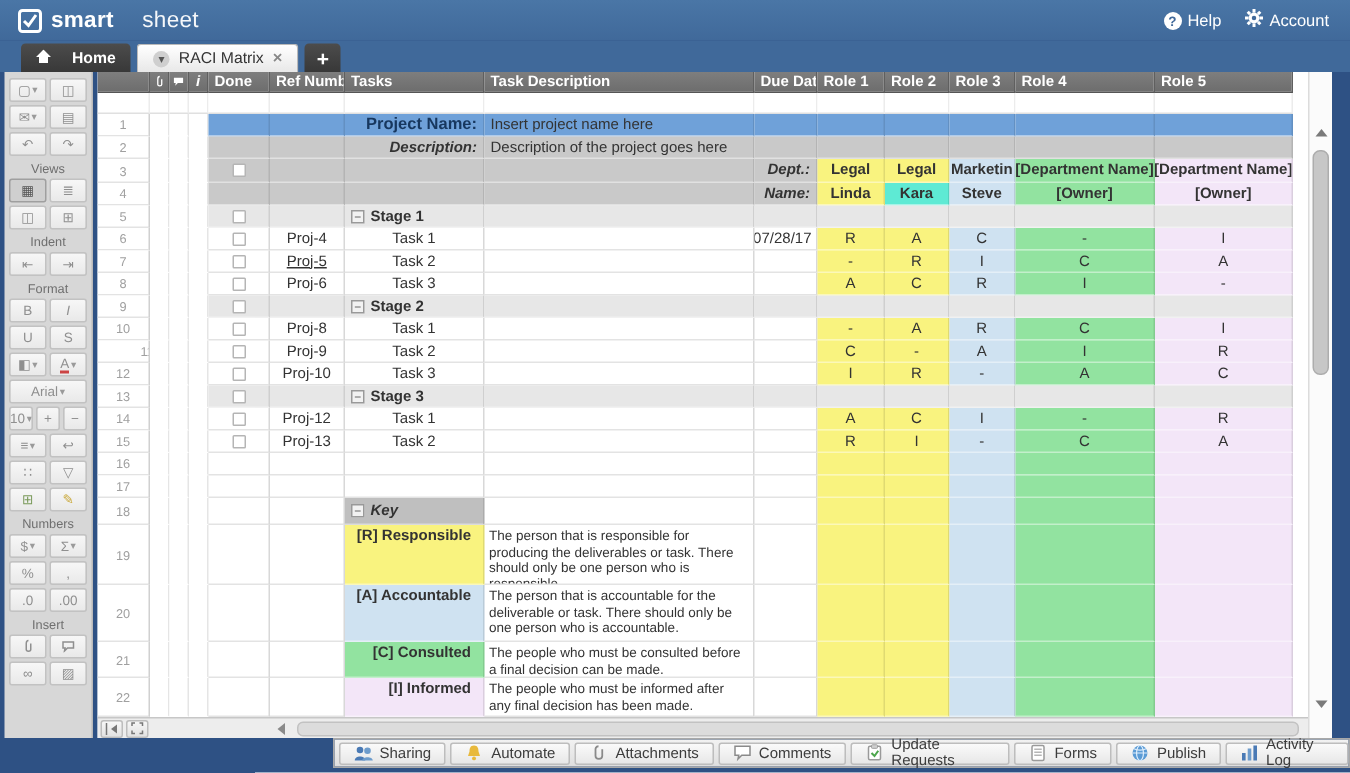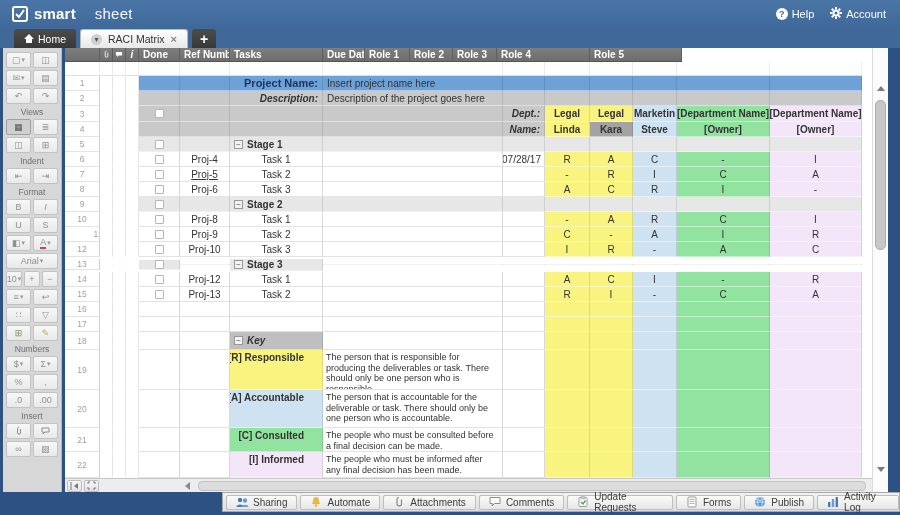--- a/index.html
+++ b/index.html
@@ -18,21 +18,21 @@
   .searchwrap input { width:150px; height:17px; background:#3d6392; border:1px solid #335685; border-top-color:#2c4c77; border-radius:2px; color:#c6d2e4; font-size:10px; padding:0 18px 0 6px; outline:none; font-family:"Liberation Sans",sans-serif; }
   .searchwrap input::placeholder { color:#b5c3da; }
   .search-mag { position:absolute; right:4px; top:3px; }
   .topbar-right { margin-left:auto; display:flex; align-items:center; gap:16px; margin-right:14px; color:#fff; font-size:11px; }
   .tb-link { display:flex; align-items:center; gap:4px; cursor:pointer; }
   .help-circle { width:12px; height:12px; border-radius:50%; background:#fff; color:#40699a; font-size:9px; font-weight:700; text-align:center; line-height:12px; }
 
   
   .tabbar { position:absolute; left:0; top:27px; width:900px; height:21px; background:#40699a; display:flex; align-items:flex-end; }
   .tab { height:19px; display:flex; align-items:center; border-radius:3px 3px 0 0; font-size:10.5px; padding:0 10px; cursor:pointer; }
-  .tab.dark { background:linear-gradient(#4c4c4c,#383838); color:#fff; margin-left:14px; font-weight:400; gap:4px; }
+  .tab.dark { background:linear-gradient(#4c4c4c,#383838); color:#fff; margin-left:14px; font-weight:700; gap:14px; }
   .tab.light { background:linear-gradient(#ffffff,#e8e8e8); color:#333; margin-left:4px; gap:6px; border:1px solid #b9b9b9; border-bottom:none; }
   .tab.add { background:linear-gradient(#4c4c4c,#383838); color:#fff; margin-left:4px; font-size:14px; font-weight:700; padding:0 8px; }
   .tab-menu-circle { width:11px; height:11px; border-radius:50%; background:#cfcfcf; color:#555; font-size:8px; line-height:11px; text-align:center; }
   .tab-close { color:#888; font-size:11px; font-weight:700; }
 
   
   .main { position:absolute; left:0; top:48px; width:900px; height:444px; display:flex; }
   .edge { background:#2e5184; }
   .edge.l { width:3px; } .edge.m { width:3px; } .edge.r { width:12px; }
 
@@ -57,21 +57,21 @@
   .blank .c { height:14px; border-bottom:1px solid #e0e0e0; border-right:1px solid #ececec; background:#fff; }
   .rownum { justify-content:center; color:#a0a0a0; font-size:8.5px; background:#fff; border-right:1px solid #d0d0d0 !important; }
   .cbox { width:9px; height:9px; background:#fff; border:1px solid #b5b5b5; border-radius:1px; margin:0 auto; }
   .minusbox { display:inline-block; width:9px; height:9px; border:1px solid #999; background:#f2f2f2; color:#555; font-size:8px; line-height:7px; text-align:center; margin-right:4px; flex:none; }
   .lbl-right { justify-content:flex-end; padding-right:4px; font-weight:700; }
   .ital { font-style:italic; }
   .cent { justify-content:center; }
   .rt { justify-content:flex-end; padding-right:3px; }
   .lf { padding-left:4px; }
   .wrapcell { white-space:normal; line-height:10.5px; font-size:9px; align-items:flex-start; padding:2px 3px; }
-  .keylabel { font-weight:700; justify-content:flex-end; padding-right:18px; align-items:flex-start; padding-top:2px; }
+  .keylabel { font-weight:700; justify-content:flex-end; padding-right:8px; align-items:flex-start; padding-top:2px; }
 
   
   .vscroll { width:16px; background:#fbfbfb; border-left:1px solid #dcdcdc; position:relative; }
   .vthumb { position:absolute; left:2px; width:11px; top:52px; height:150px; background:#c7c7c7; border:1px solid #adadad; border-radius:5px; }
   .varrow { position:absolute; left:4px; width:0; height:0; border-left:4px solid transparent; border-right:4px solid transparent; }
   .varrow.up { top:38px; border-bottom:5px solid #7a7a7a; }
   .varrow.down { bottom:20px; border-top:5px solid #7a7a7a; }
   .hscroll { position:absolute; left:0; bottom:0; width:807px; height:14px; background:#ededed; border-top:1px solid #c7c7c7; display:flex; align-items:center; }
   .corner-btn { width:15px; height:12px; background:linear-gradient(#f7f7f7,#e2e2e2); border:1px solid #bdbdbd; border-radius:2px; margin-left:2px; color:#777; font-size:8px; display:flex; align-items:center; justify-content:center; }
   .harrow { width:0; height:0; border-top:4px solid transparent; border-bottom:4px solid transparent; border-right:5px solid #8a8a8a; margin-left:86px; }
@@ -328,20 +328,21 @@
             </div>
             <div class="c cent" style="width: 13px;">
               <svg width="8" height="7" viewBox="0 0 9 8">
                 <path d="M1 1 H8 V5 H4 L2 7 L2.4 5 H1 Z" fill="#fff"></path>
               </svg>
             </div>
             <div class="c cent ital" style="width: 13px;">i</div>
             <div class="c" style="width: 41px;">Done</div>
             <div class="c" style="width: 50px;">Ref Number</div>
             <div class="c" style="width: 93px;">Tasks</div>
+            <div class="c" style="width: 180px;">Task Description</div>
             <div class="c" style="width: 42px;">Due Date</div>
             <div class="c" style="width: 45px;">Role 1</div>
             <div class="c" style="width: 43px;">Role 2</div>
             <div class="c" style="width: 44px;">Role 3</div>
             <div class="c" style="width: 93px;">Role 4</div>
             <div class="c" style="width: 92px;">Role 5</div>
           </div>
           <div class="row blank" style="height: 14px;">
             <div class="c" style="width: 35px;"></div>
             <div class="c" style="width: 13px;"></div>
@@ -412,21 +413,21 @@
             <div class="c rownum" style="width: 35px;">4</div>
             <div class="c" style="width: 13px; background: rgb(255, 255, 255); border-bottom-color: rgba(255, 255, 255, 0.45); border-right-color: rgba(0, 0, 0, 0.1);"></div>
             <div class="c" style="width: 13px; background: rgb(255, 255, 255); border-bottom-color: rgba(255, 255, 255, 0.45); border-right-color: rgba(0, 0, 0, 0.1);"></div>
             <div class="c" style="width: 13px; background: rgb(255, 255, 255); border-bottom-color: rgba(255, 255, 255, 0.45); border-right-color: rgba(0, 0, 0, 0.1);"></div>
             <div class="c cent" style="width: 41px; background: rgb(201, 201, 201); border-bottom-color: rgba(255, 255, 255, 0.45); border-right-color: rgba(0, 0, 0, 0.1);"></div>
             <div class="c" style="width: 50px; background: rgb(201, 201, 201); border-bottom-color: rgba(255, 255, 255, 0.45); border-right-color: rgba(0, 0, 0, 0.1);"></div>
             <div class="c" style="width: 93px; background: rgb(201, 201, 201); border-bottom-color: rgba(255, 255, 255, 0.45); border-right-color: rgba(0, 0, 0, 0.1);"></div>
             <div class="c" style="width: 180px; background: rgb(201, 201, 201); border-bottom-color: rgba(255, 255, 255, 0.45); border-right-color: rgba(0, 0, 0, 0.1);"></div>
             <div class="c lbl-right ital" style="width: 42px; background: rgb(201, 201, 201); border-bottom-color: rgba(255, 255, 255, 0.45); border-right-color: rgba(0, 0, 0, 0.1);">Name:</div>
             <div class="c cent" style="width: 45px; background: rgb(249, 243, 127); border-bottom-color: rgba(255, 255, 255, 0.45); border-right-color: rgba(0, 0, 0, 0.1); font-weight: 700;">Linda</div>
-            <div class="c cent" style="width: 43px; background: #a3a3a3; border-bottom-color: rgba(255, 255, 255, 0.45); border-right-color: rgba(0, 0, 0, 0.1); font-weight: 700;">Kara</div>
+            <div class="c cent" style="width: 43px; background: #5eead4; border-bottom-color: rgba(255, 255, 255, 0.45); border-right-color: rgba(0, 0, 0, 0.1); font-weight: 700;">Kara</div>
             <div class="c cent" style="width: 44px; background: rgb(207, 226, 241); border-bottom-color: rgba(255, 255, 255, 0.45); border-right-color: rgba(0, 0, 0, 0.1); font-weight: 700;">Steve</div>
             <div class="c cent" style="width: 93px; background: rgb(146, 227, 160); border-bottom-color: rgba(255, 255, 255, 0.45); border-right-color: rgba(0, 0, 0, 0.1); font-weight: 700;">[Owner]</div>
             <div class="c cent" style="width: 92px; background: rgb(243, 230, 248); border-bottom-color: rgba(255, 255, 255, 0.45); border-right-color: rgba(0, 0, 0, 0.1); font-weight: 700;">[Owner]</div>
           </div>
           <div class="row" style="height: 15px;">
             <div class="c rownum" style="width: 35px;">5</div>
             <div class="c" style="width: 13px; background: rgb(255, 255, 255); border-bottom-color: rgba(255, 255, 255, 0.45); border-right-color: rgba(0, 0, 0, 0.1);"></div>
             <div class="c" style="width: 13px; background: rgb(255, 255, 255); border-bottom-color: rgba(255, 255, 255, 0.45); border-right-color: rgba(0, 0, 0, 0.1);"></div>
             <div class="c" style="width: 13px; background: rgb(255, 255, 255); border-bottom-color: rgba(255, 255, 255, 0.45); border-right-color: rgba(0, 0, 0, 0.1);"></div>
             <div class="c cent" style="width: 41px; background: rgb(231, 231, 231); border-bottom-color: rgba(255, 255, 255, 0.45); border-right-color: rgba(0, 0, 0, 0.1);">
@@ -567,21 +568,21 @@
             <div class="c cent" style="width: 50px;">Proj-10</div>
             <div class="c cent" style="width: 93px;">Task 3</div>
             <div class="c" style="width: 180px;"></div>
             <div class="c rt" style="width: 42px;"></div>
             <div class="c cent" style="width: 45px; background: rgb(249, 243, 127); border-bottom-color: rgba(255, 255, 255, 0.45); border-right-color: rgba(0, 0, 0, 0.1);">I</div>
             <div class="c cent" style="width: 43px; background: rgb(249, 243, 127); border-bottom-color: rgba(255, 255, 255, 0.45); border-right-color: rgba(0, 0, 0, 0.1);">R</div>
             <div class="c cent" style="width: 44px; background: rgb(207, 226, 241); border-bottom-color: rgba(255, 255, 255, 0.45); border-right-color: rgba(0, 0, 0, 0.1);">-</div>
             <div class="c cent" style="width: 93px; background: rgb(146, 227, 160); border-bottom-color: rgba(255, 255, 255, 0.45); border-right-color: rgba(0, 0, 0, 0.1);">A</div>
             <div class="c cent" style="width: 92px; background: rgb(243, 230, 248); border-bottom-color: rgba(255, 255, 255, 0.45); border-right-color: rgba(0, 0, 0, 0.1);">C</div>
           </div>
-          <div class="row" style="height: 15px; align-items: center;">
+          <div class="row" style="height: 15px;">
             <div class="c rownum" style="width: 35px;">13</div>
             <div class="c" style="width: 13px; background: rgb(255, 255, 255); border-bottom-color: rgba(255, 255, 255, 0.45); border-right-color: rgba(0, 0, 0, 0.1);"></div>
             <div class="c" style="width: 13px; background: rgb(255, 255, 255); border-bottom-color: rgba(255, 255, 255, 0.45); border-right-color: rgba(0, 0, 0, 0.1);"></div>
             <div class="c" style="width: 13px; background: rgb(255, 255, 255); border-bottom-color: rgba(255, 255, 255, 0.45); border-right-color: rgba(0, 0, 0, 0.1);"></div>
             <div class="c cent" style="width: 41px; background: rgb(231, 231, 231); border-bottom-color: rgba(255, 255, 255, 0.45); border-right-color: rgba(0, 0, 0, 0.1);">
               <div class="cbox"></div>
             </div>
             <div class="c" style="width: 50px; background: rgb(231, 231, 231); border-bottom-color: rgba(255, 255, 255, 0.45); border-right-color: rgba(0, 0, 0, 0.1);"></div>
             <div class="c lf" style="width: 93px; background: rgb(231, 231, 231); border-bottom-color: rgba(255, 255, 255, 0.45); border-right-color: rgba(0, 0, 0, 0.1);">
               <span class="minusbox">−</span>

